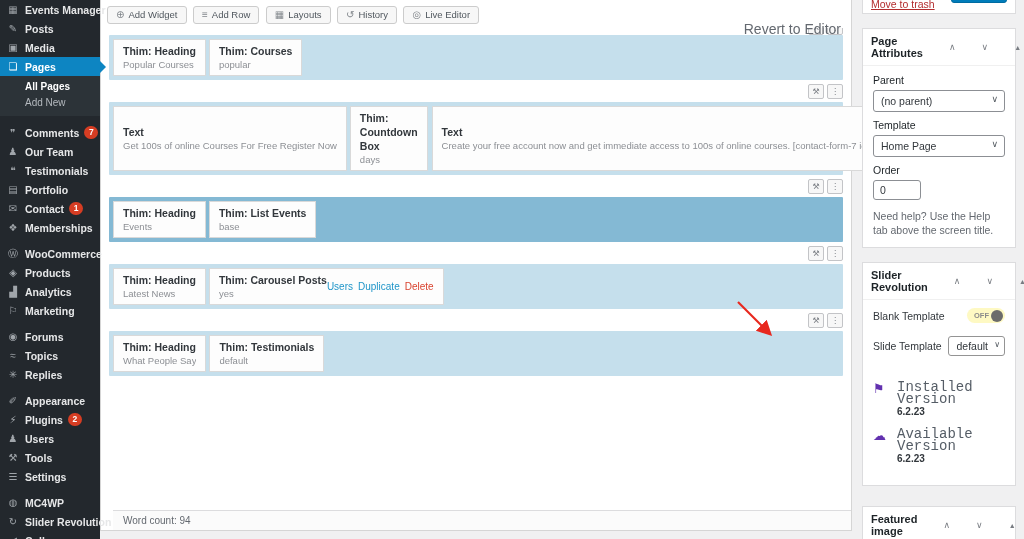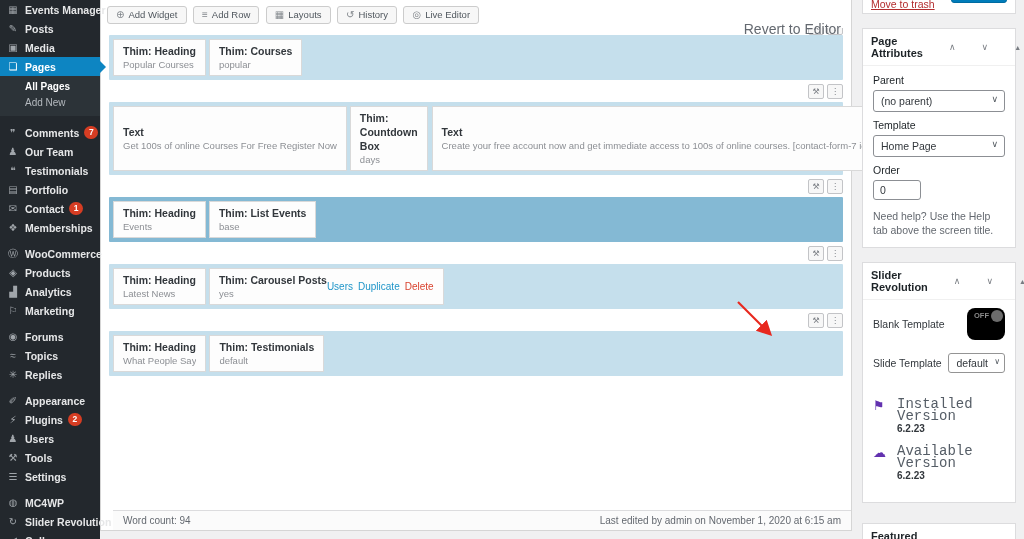--- a/index.html
+++ b/index.html
@@ -74,21 +74,21 @@
   .f-label:first-child { margin-top:0; }
   .fake-select { position:relative; border:1px solid #8c8f94; border-radius:3px; height:22px; background:#fff;
     display:flex; align-items:center; padding:0 18px 0 7px; font-size:10.5px; color:#32373c; cursor:pointer; }
   .fake-select .chev { position:absolute; right:6px; top:3px; font-size:9px; color:#50575e; }
   .order-input { width:48px; height:20px; border:1px solid #8c8f94; border-radius:3px; font-size:10.5px; color:#32373c;
     padding:0 6px; font-family:inherit; }
   .help-text { font-size:10.5px; color:#646970; line-height:14px; margin-top:9px; }
 
   .sr-row { display:flex; align-items:center; margin-bottom:13px; }
   .sr-lbl { font-size:10.5px; color:#32373c; flex:1; }
-  .toggle-pill { position:relative; width:38px; height:32px; background:#000000; border-radius:8px; cursor:pointer; flex:0 0 38px;text-decoration:underline; }
+  .toggle-pill { position:relative; width:38px; height:15px; background:#fef9c3; border-radius:8px; cursor:pointer; flex:0 0 38px;text-decoration:underline; }
   .toggle-pill .t-txt { position:absolute; left:7px; top:3px; font-size:7.5px; font-weight:bold; color:#8b8b8b; }
   .toggle-pill .t-knob { position:absolute; right:2px; top:1.5px; width:12px; height:12px; border-radius:50%; background:#6c6c6c; }
   .mini-select { position:relative; border:1px solid #949494; border-radius:3px; height:20px; background:#fff;
     display:flex; align-items:center; padding:0 16px 0 7px; font-size:10.5px; color:#32373c; cursor:pointer; }
   .mini-select .chev { position:absolute; right:4px; top:3px; font-size:8px; color:#50575e; }
   .ver-row { display:flex; margin:0 0 10px; align-items:flex-start; }
   .ver-icon { width:24px; font-size:13px; color:#6231af; flex:0 0 24px; position:relative; }
   .cloud-arrow { position:absolute; left:5px; top:3px; font-size:6px; color:#fff; }
   .ver-label { font-size:14px; color:#555d66; line-height:12px;font-family:Liberation Mono, monospace; }
   .ver-num { font-size:10px; font-weight:bold; color:#32373c; line-height:13px; }
@@ -403,21 +403,20 @@
     <defs>
       <marker id="ah" markerWidth="7" markerHeight="7" refX="5" refY="3.5" orient="auto">
         <path d="M0,0 L7,3.5 L0,7 Z" fill="#e8281e"></path>
       </marker>
     </defs>
     <line x1="7" y1="7" x2="38" y2="38" stroke="#e8281e" stroke-width="2.2" marker-end="url(#ah)"></line>
   </svg>
 
   <div class="statusbar">
     <span>Word count: 94</span>
-    <span>Last edited by admin on November 1, 2020 at 6:15 am</span>
   </div>
 </div>
 
 <div class="side">
 
   <div class="publishbox">
     <div class="pub-row">
       <span class="trash-link">Move to trash</span>
       <button class="update-btn">Update</button>
     </div>

